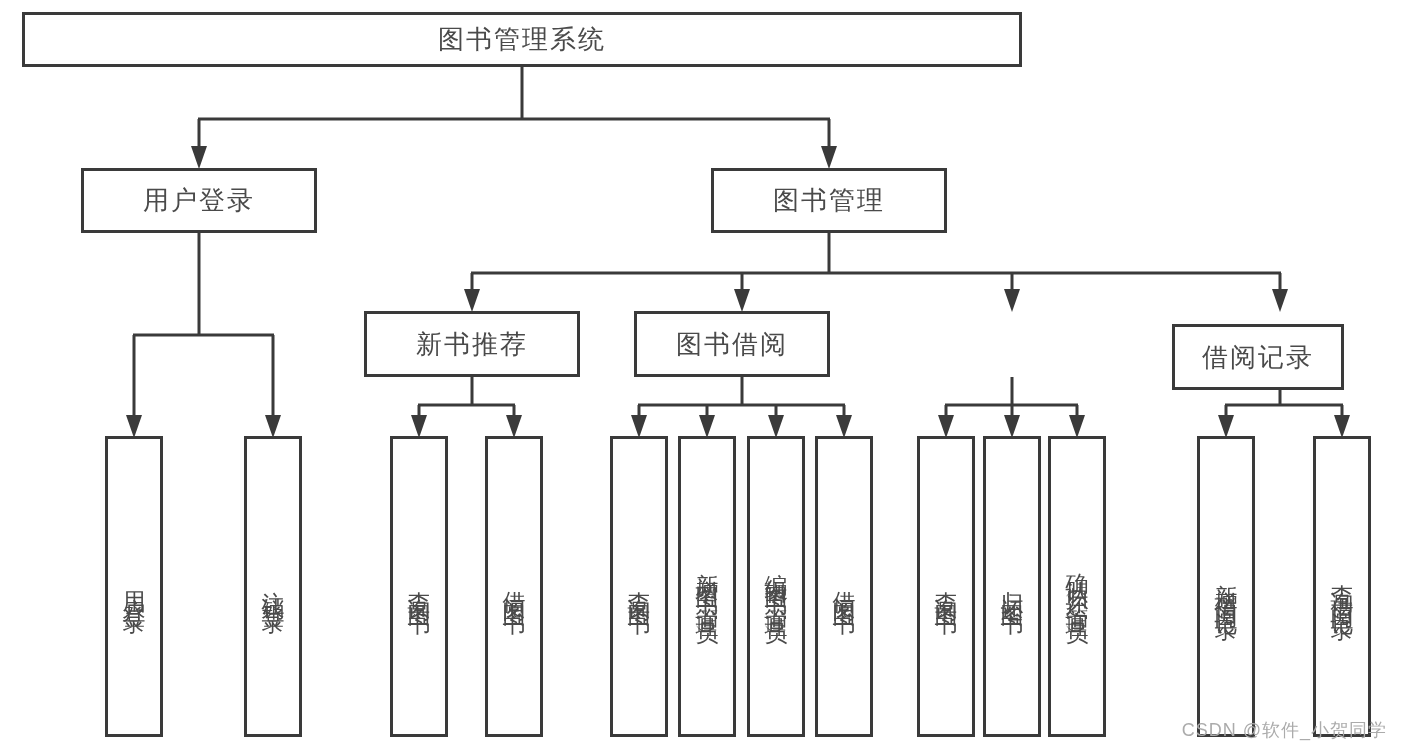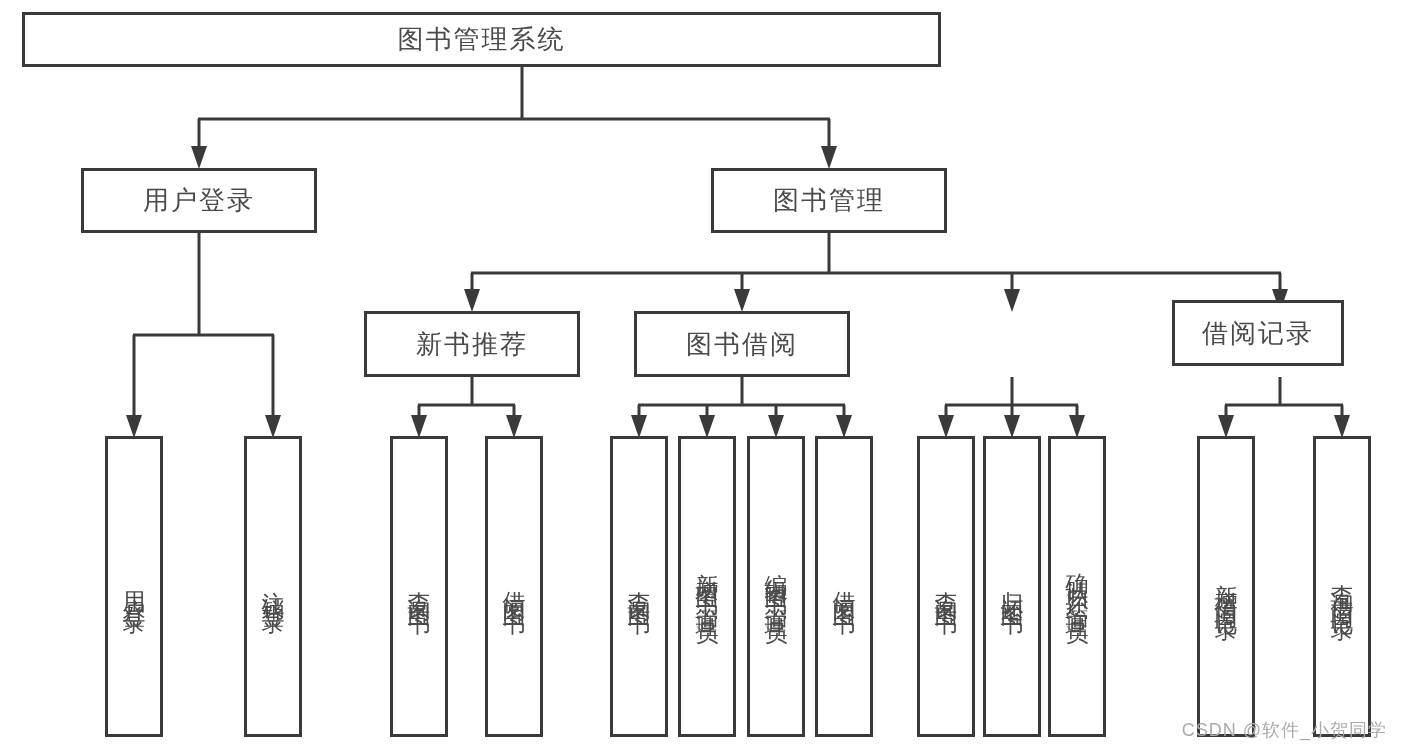--- a/index.html
+++ b/index.html
@@ -82,38 +82,38 @@
       <polygon points="768,415 784,415 776,438"></polygon>
       <polygon points="836,415 852,415 844,438"></polygon>
       <polygon points="938,415 954,415 946,438"></polygon>
       <polygon points="1004,415 1020,415 1012,438"></polygon>
       <polygon points="1069,415 1085,415 1077,438"></polygon>
       <polygon points="1218,415 1234,415 1226,438"></polygon>
       <polygon points="1334,415 1350,415 1342,438"></polygon>
     </g>
   </svg>
 
-  <div class="node hnode" style="left:22px; top:12px; width:919px; height:55px;">
+  <div class="node hnode" style="left:22px; top:12px; width:1000px; height:55px;">
     <span class="hlabel">图书管理系统</span>
   </div>
 
   <div class="node hnode" style="left:81px; top:168px; width:236px; height:65px;">
     <span class="hlabel">用户登录</span>
   </div>
   <div class="node hnode" style="left:364px; top:311px; width:216px; height:66px;">
     <span class="hlabel">新书推荐</span>
   </div>
 
   <div class="node hnode" style="left:711px; top:168px; width:236px; height:65px;">
     <span class="hlabel">图书管理</span>
   </div>
-  <div class="node hnode" style="left:634px; top:311px; width:216px; height:66px;">
+  <div class="node hnode" style="left:634px; top:311px; width:196px; height:66px;">
     <span class="hlabel">图书借阅</span>
   </div>
-  <div class="node hnode" style="left:1172px; top:300px; width:172px; height:66px;">
+  <div class="node hnode" style="left:1172px; top:324px; width:172px; height:66px;">
     <span class="hlabel">借阅记录</span>
   </div>
 
   <div class="node vnode" style="left:105px; top:436px;">
     <span class="vlabel">用户登录</span>
   </div>
   <div class="node vnode" style="left:244px; top:436px;">
     <span class="vlabel">注销登录</span>
   </div>
 

